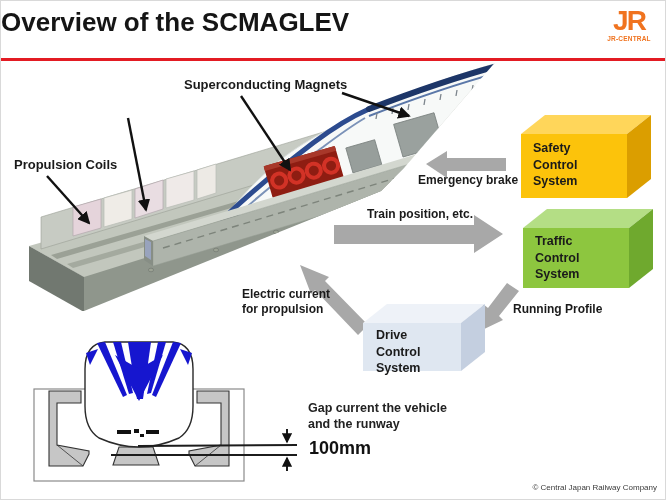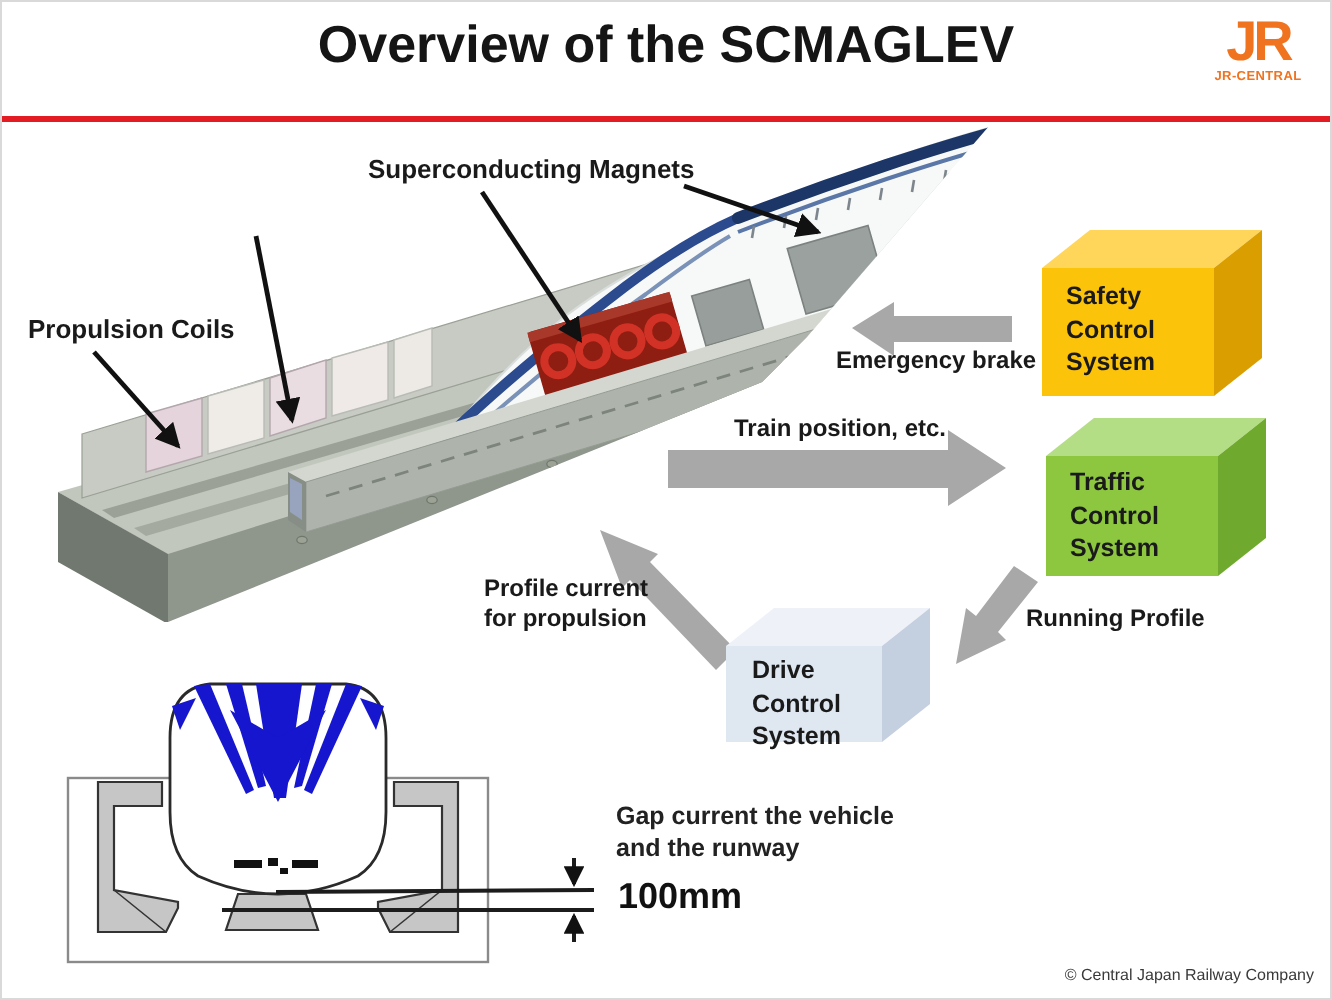--- a/index.html
+++ b/index.html
@@ -2,31 +2,31 @@
 <html><head>
 <meta charset="utf-8">
 <style>
   html,body{margin:0;padding:0;background:#fff;}
   #slide{
     position:relative;width:666px;height:500px;background:#fff;overflow:hidden;
     font-family:"Liberation Sans",sans-serif;border:1px solid #d9d9d9;box-sizing:border-box;
   }
   .abs{position:absolute;}
   .page-title{
-    top:6px;left:0;width:100%;text-align:center;
+    top:6px;left:0;width:100%;
     font-size:26px;font-weight:bold;color:#151515;letter-spacing:0px;
   }
   .logo{top:7px;right:8px;width:56px;text-align:center;line-height:1;}
   .logo-mark{font-size:28px;font-weight:800;letter-spacing:-2px;line-height:0.95;text-align:center;}
   .logo-name{font-size:6.5px;font-weight:bold;letter-spacing:0.2px;margin-top:1px;}
   .red-rule{top:57px;left:0;width:666px;height:3px;}
   svg{position:absolute;top:0;left:0;pointer-events:none;}
   .part-label{font-size:13px;font-weight:bold;color:#1a1a1a;white-space:nowrap;}
   .flow-label{font-size:12px;font-weight:bold;color:#1a1a1a;white-space:nowrap;line-height:15px;}
-  .box3d{position:absolute;}
+  .box3d{position:absolute;padding-left:20px;}
   .box3d .face-front{
     position:absolute;left:0;top:0;width:100%;height:100%;background:var(--front,#ccc);
   }
   .box3d .face-top{
     position:absolute;left:0;top:-19px;width:100%;height:19px;background:var(--top,#eee);
     transform-origin:bottom left;transform:skewX(-51.6deg);
   }
   .box3d .face-side{
     position:absolute;left:100%;top:0;width:24px;height:100%;background:var(--side,#aaa);
     transform-origin:left top;transform:skewY(-38.4deg);
@@ -199,21 +199,21 @@
     </g>
   </svg>
 
   <div class="abs part-label" style="left:183px;top:76px;">Superconducting Magnets</div>
   <div class="abs part-label" style="left:13px;top:156px;">Propulsion Coils</div>
 
   <div class="abs flow-label" style="left:417px;top:172px;">Emergency brake</div>
   <div class="abs flow-label" style="left:366px;top:206px;">Train position, etc.</div>
   <div class="abs flow-label" style="left:512px;top:301px;">Running Profile</div>
   <div class="abs flow-label" style="left:241px;top:286px;">
-    <span style="display:block">Profile current</span>
+    <span style="display:block">Electric current</span>
     <span style="display:block">for propulsion</span>
   </div>
 
   <div class="box3d" style="left: 520px; top: 133px; width: 86px; height: 64px; --front: #FCC30B; --top: #FFD65A; --side: #DB9E00;">
     <div class="face-top"></div>
     <div class="face-side"></div>
     <div class="face-front"></div>
     <div class="box-text" style="left:12px;top:6px;">
       <span>Safety</span>
       <span>Control</span>

